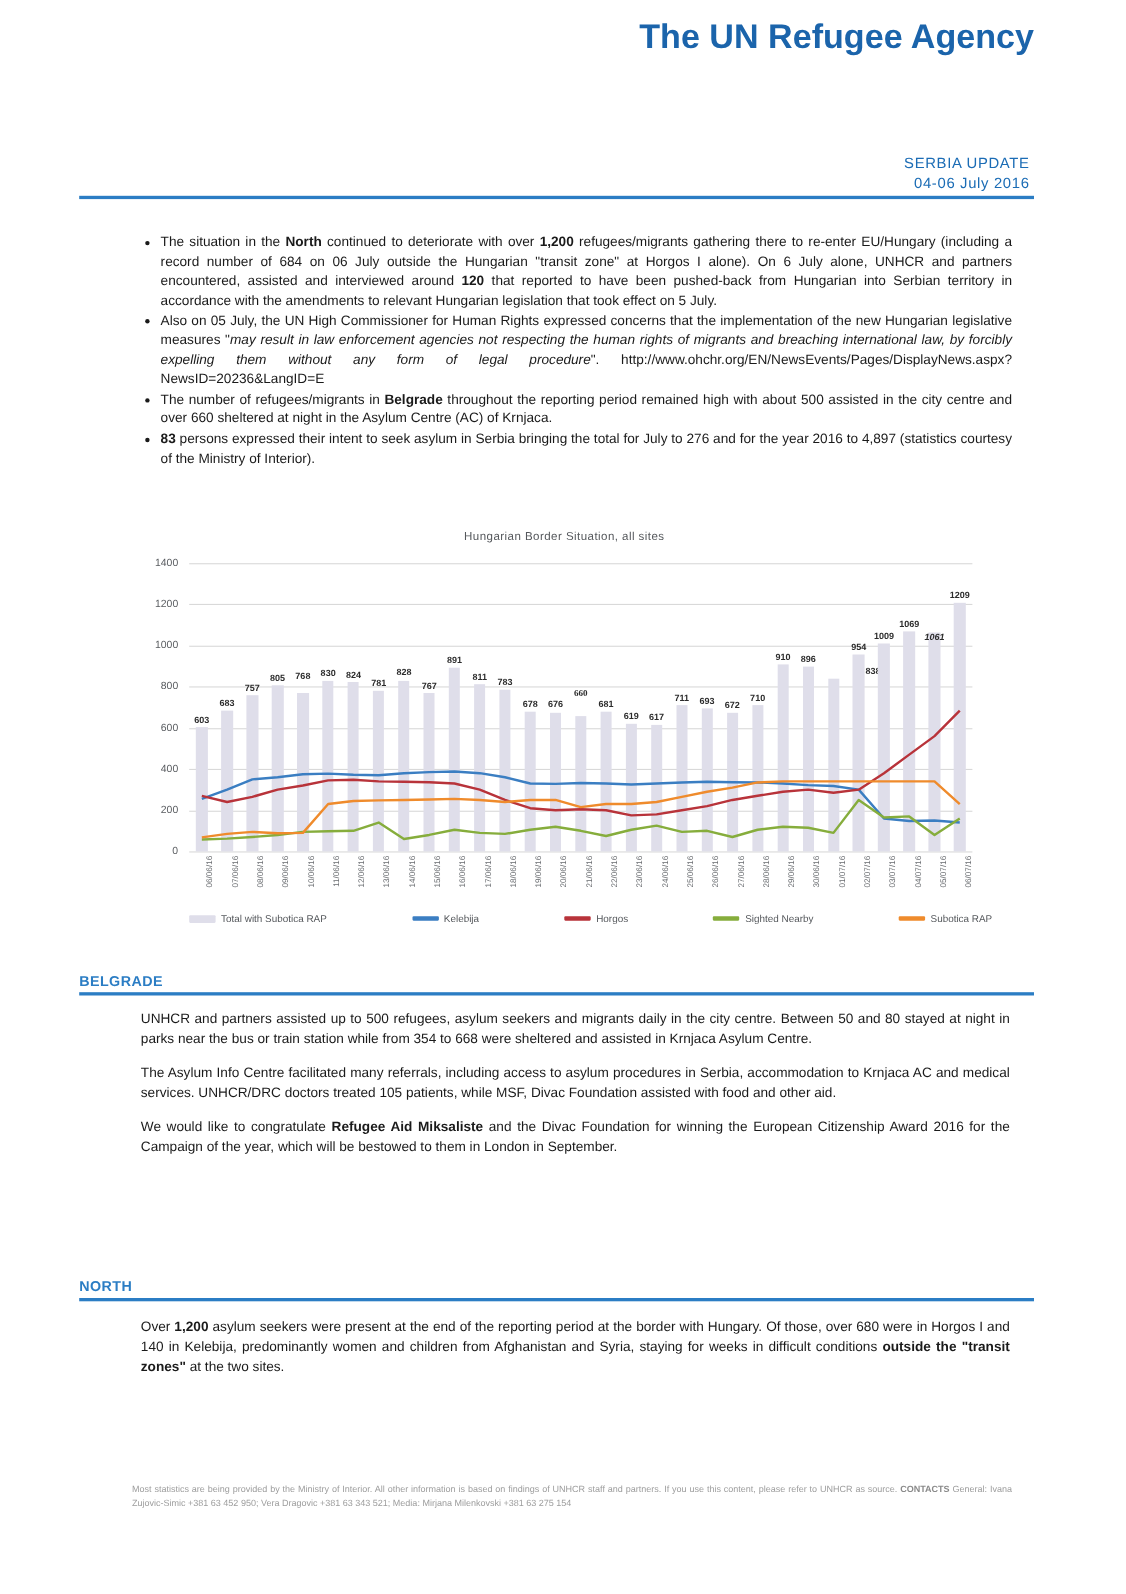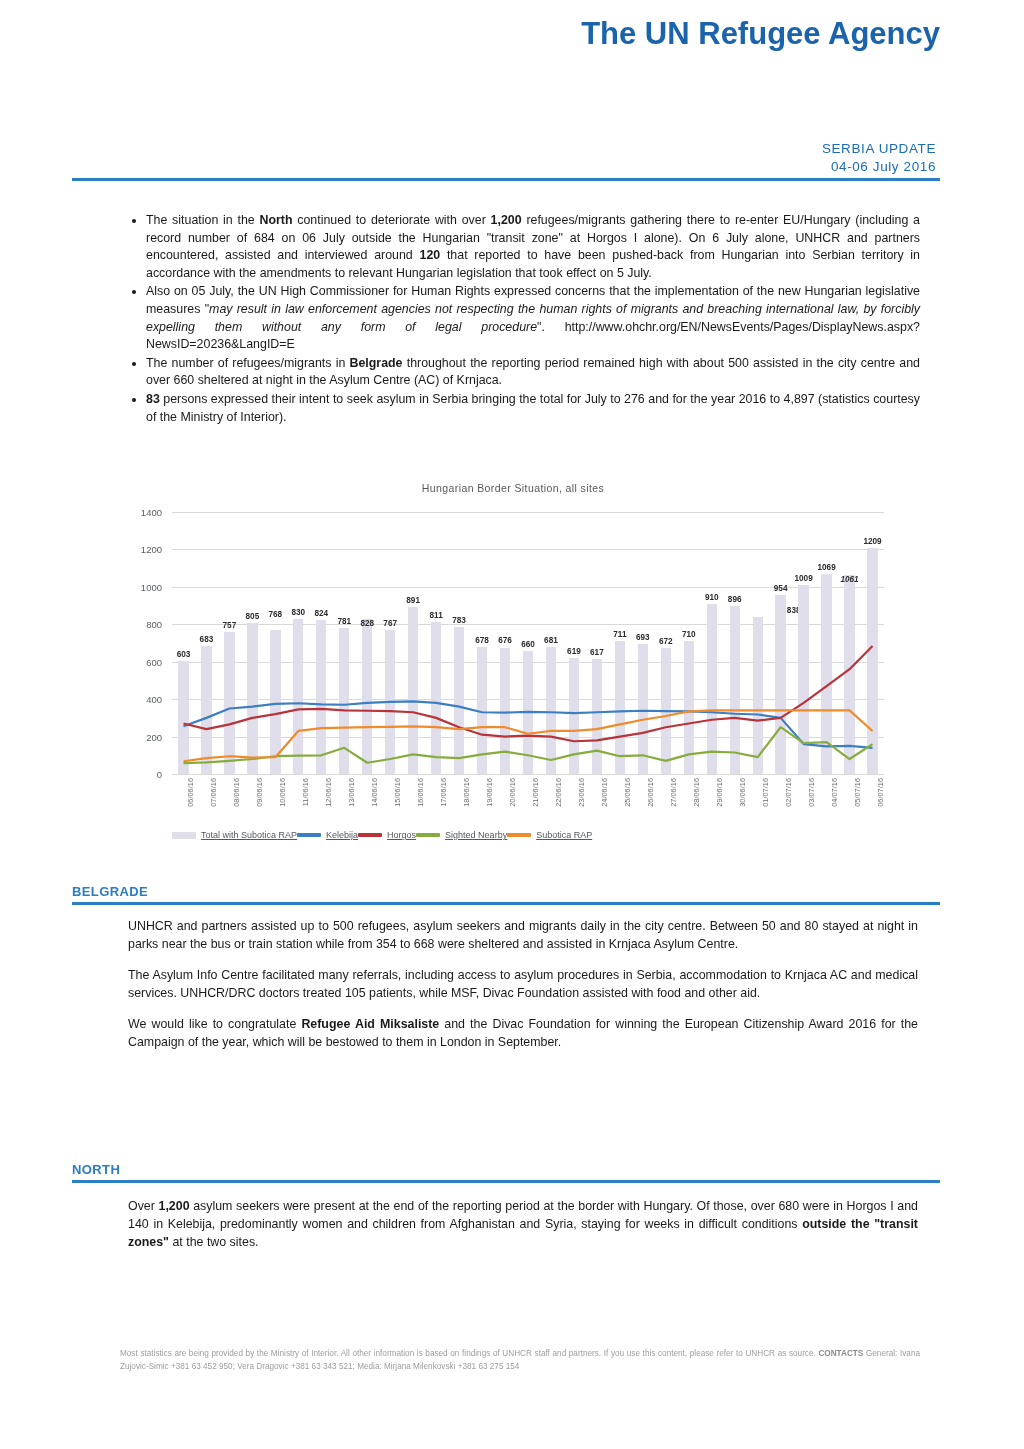--- a/index.html
+++ b/index.html
@@ -204,24 +204,24 @@
     top: 298px;
     width: 712px;
     height: 64px;
   }
   .legend {
     position: absolute;
     left: 54px;
     top: 352px;
     width: 730px;
     display: flex;
+    justify-content: space-between;
     align-items: center;
     font-size: 9px;
     color: #55585c;
-    text-decoration: underline;
   }
   .lg-item {
     display: flex;
     align-items: center;
     gap: 5px;
     white-space: nowrap;
   }
   .lg-swatch {
     width: 24px;
     height: 7px;
@@ -300,35 +300,35 @@
         <div class="bar-label" style="left: 80.3871px; top: 100.35px;">805</div>
         <div class="bar" style="left: 98.1871px; width: 10.3355px; height: 143.726px; background: rgb(223, 222, 234);"></div>
         <div class="bar-label" style="left: 103.355px; top: 98px;">768</div>
         <div class="bar" style="left: 121.155px; width: 10.3355px; height: 155.329px; background: rgb(223, 222, 234);"></div>
         <div class="bar-label" style="left: 126.323px; top: 95.6714px;">830</div>
         <div class="bar" style="left: 144.123px; width: 10.3355px; height: 154.206px; background: rgb(223, 222, 234);"></div>
         <div class="bar-label" style="left: 149.29px; top: 96.7943px;">824</div>
         <div class="bar" style="left: 167.09px; width: 10.3355px; height: 146.159px; background: rgb(223, 222, 234);"></div>
         <div class="bar-label" style="left: 172.258px; top: 104.841px;">781</div>
         <div class="bar" style="left: 190.058px; width: 10.3355px; height: 154.954px; background: rgb(223, 222, 234);"></div>
-        <div class="bar-label" style="left: 195.226px; top: 107px;">828</div>
+        <div class="bar-label" style="left: 195.226px; top: 95px;">828</div>
         <div class="bar" style="left: 213.026px; width: 10.3355px; height: 143.539px; background: rgb(223, 222, 234);"></div>
         <div class="bar-label" style="left: 218.194px; top: 107.461px;">767</div>
         <div class="bar" style="left: 235.994px; width: 10.3355px; height: 166.744px; background: rgb(223, 222, 234);"></div>
         <div class="bar-label" style="left: 241.161px; top: 84.2557px;">891</div>
         <div class="bar" style="left: 258.961px; width: 10.3355px; height: 151.773px; background: rgb(223, 222, 234);"></div>
         <div class="bar-label" style="left: 264.129px; top: 99.2271px;">811</div>
         <div class="bar" style="left: 281.929px; width: 10.3355px; height: 146.533px; background: rgb(223, 222, 234);"></div>
         <div class="bar-label" style="left: 287.097px; top: 104.467px;">783</div>
         <div class="bar" style="left: 304.897px; width: 10.3355px; height: 126.883px; background: rgb(223, 222, 234);"></div>
         <div class="bar-label" style="left: 310.065px; top: 124.117px;">678</div>
         <div class="bar" style="left: 327.865px; width: 10.3355px; height: 126.509px; background: rgb(223, 222, 234);"></div>
         <div class="bar-label" style="left: 333.032px; top: 124.491px;">676</div>
         <div class="bar" style="left: 350.832px; width: 10.3355px; height: 123.514px; background: rgb(223, 222, 234);"></div>
-        <div class="bar-label" style="left: 356px; top: 128px;">660</div>
+        <div class="bar-label" style="left: 356px; top: 114px; font-family: Liberation Serif, serif;">660</div>
         <div class="bar" style="left: 373.8px; width: 10.3355px; height: 127.444px; background: rgb(223, 222, 234);"></div>
         <div class="bar-label" style="left: 378.968px; top: 123.556px;">681</div>
         <div class="bar" style="left: 396.768px; width: 10.3355px; height: 115.841px; background: rgb(223, 222, 234);"></div>
         <div class="bar-label" style="left: 401.935px; top: 135.159px;">619</div>
         <div class="bar" style="left: 419.735px; width: 10.3355px; height: 115.467px; background: rgb(223, 222, 234);"></div>
         <div class="bar-label" style="left: 424.903px; top: 135.533px;">617</div>
         <div class="bar" style="left: 442.703px; width: 10.3355px; height: 133.059px; background: rgb(223, 222, 234);"></div>
         <div class="bar-label" style="left: 447.871px; top: 117.941px;">711</div>
         <div class="bar" style="left: 465.671px; width: 10.3355px; height: 129.69px; background: rgb(223, 222, 234);"></div>
         <div class="bar-label" style="left: 470.839px; top: 121.31px;">693</div>

